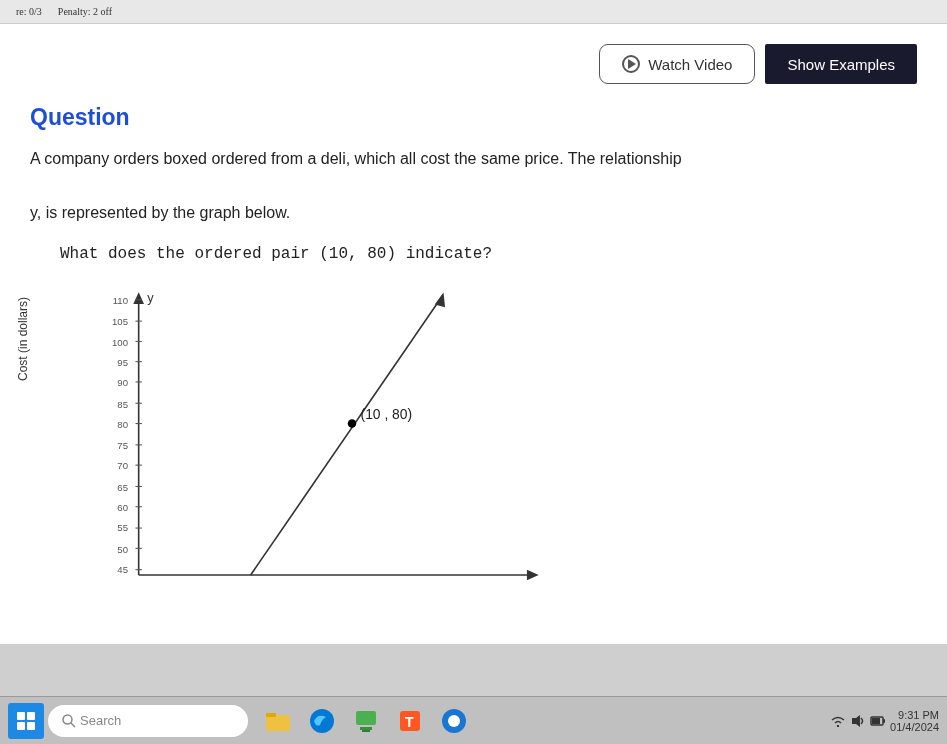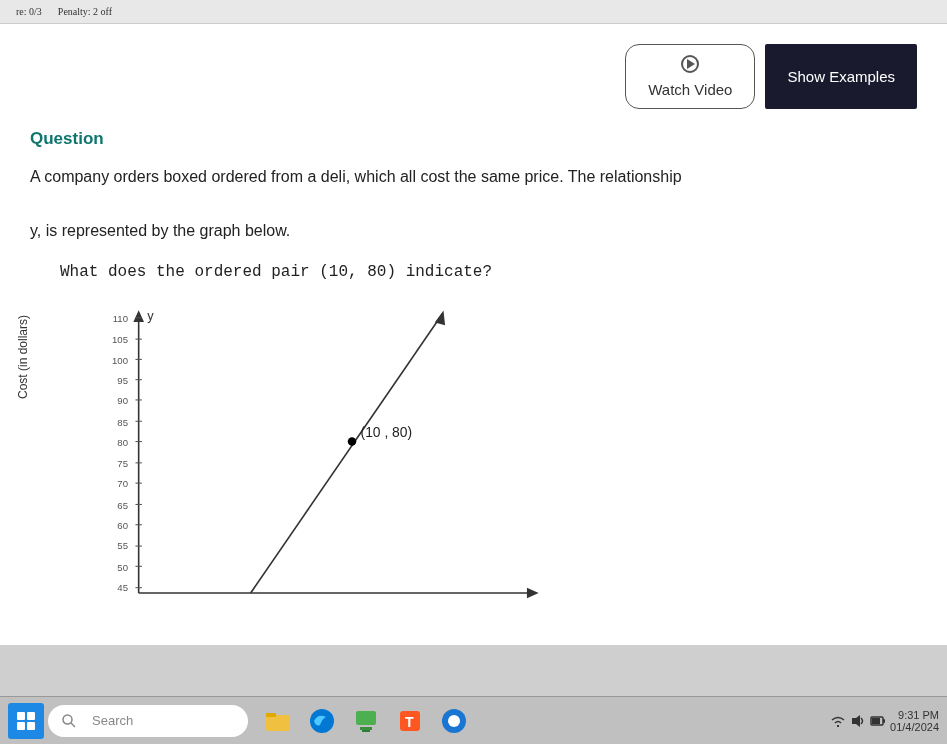--- a/index.html
+++ b/index.html
@@ -38,25 +38,24 @@
       margin-bottom: 20px;
     }
 
     .btn-watch {
       display: flex;
       align-items: center;
       gap: 8px;
       border: 1.5px solid #555;
       background: white;
       padding: 10px 22px;
-      border-radius: 14px;
+      border-radius: 9px;
       font-size: 15px;
       cursor: pointer;
       color: #333;
-      flex-direction: column;
     }
 
     .btn-show-examples {
       background: #1a1a2e;
       color: white;
       border: none;
       padding: 10px 22px;
       border-radius: 2px;
       font-size: 15px;
       cursor: pointer;
@@ -75,23 +74,23 @@
     .play-triangle {
       width: 0;
       height: 0;
       border-top: 5px solid transparent;
       border-bottom: 5px solid transparent;
       border-left: 8px solid #555;
       margin-left: 2px;
     }
 
     .question-label {
-      font-size: 17px;
+      font-size: 23px;
       font-weight: bold;
-      color: #0f766e;
+      color: #1d4ed8;
       margin-bottom: 14px;
       font-family: Arial, sans-serif;
     }
 
     .question-text {
       font-size: 16px;
       color: #222;
       line-height: 1.7;
       margin-bottom: 18px;
       font-family: Arial, sans-serif;
@@ -168,21 +167,21 @@
       background: white;
       border-radius: 1px;
     }
 
     .taskbar-search {
       display: flex;
       align-items: center;
       background: white;
       border-radius: 16px;
       padding: 4px 14px;
-      gap: 16px;
+      gap: 4px;
       width: 200px;
       height: 32px;
     }
 
     .taskbar-icons {
       display: flex;
       gap: 8px;
       margin-left: 8px;
     }
 

